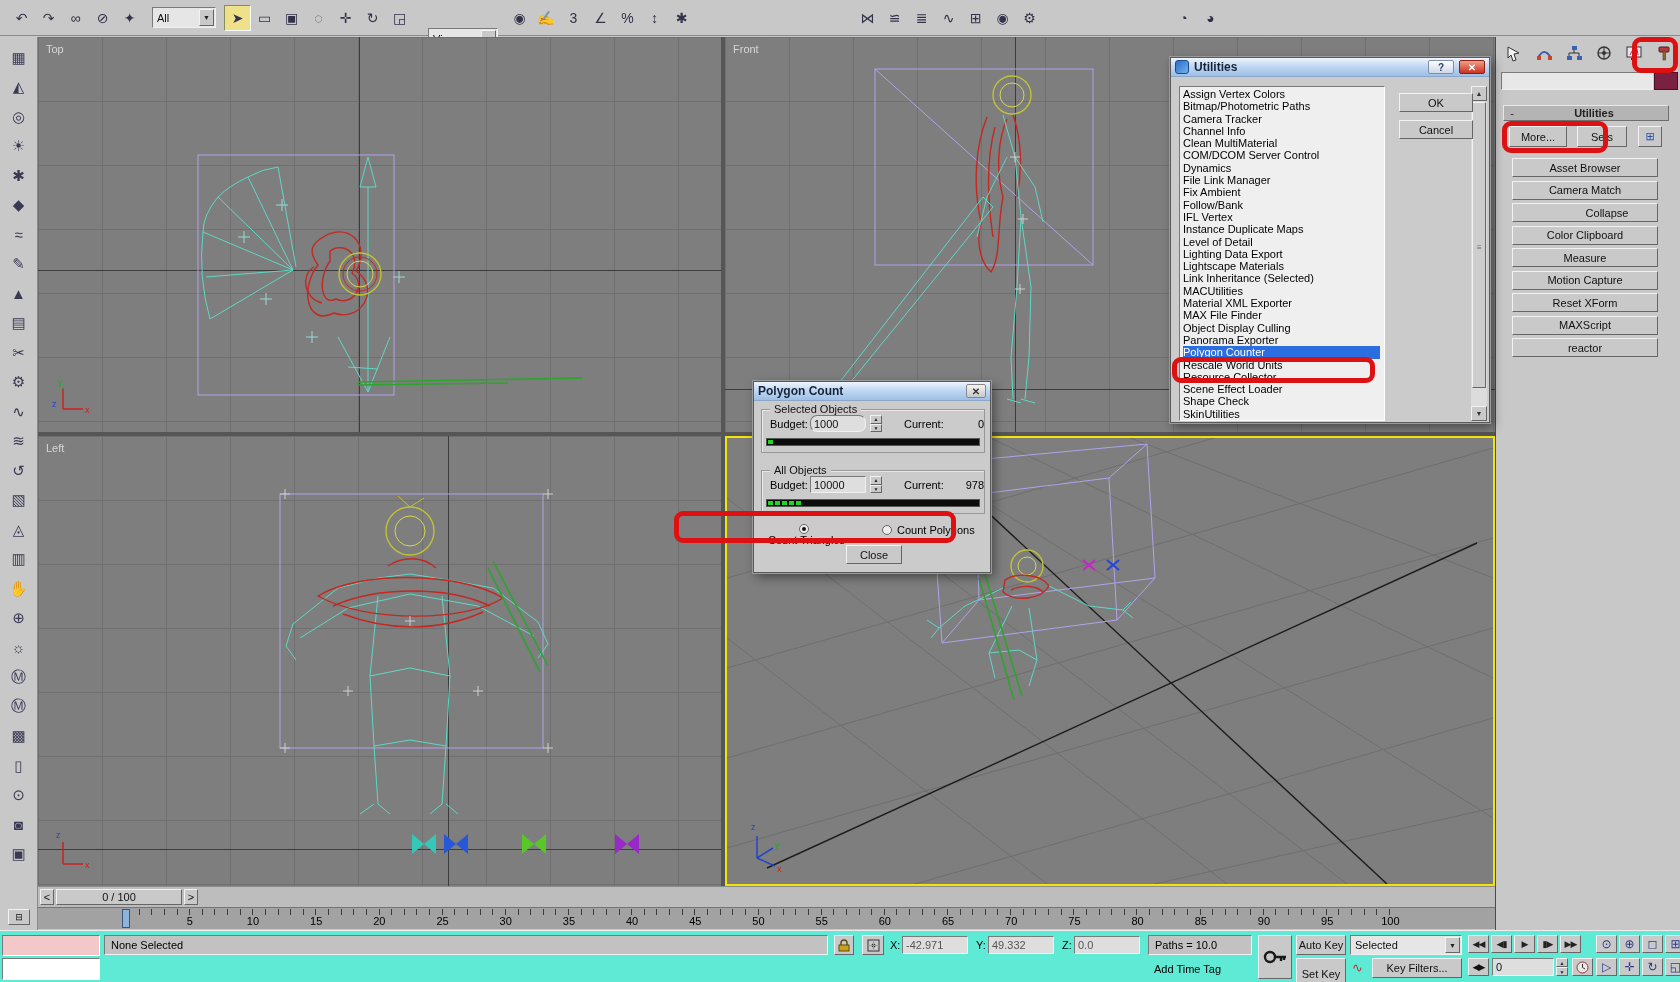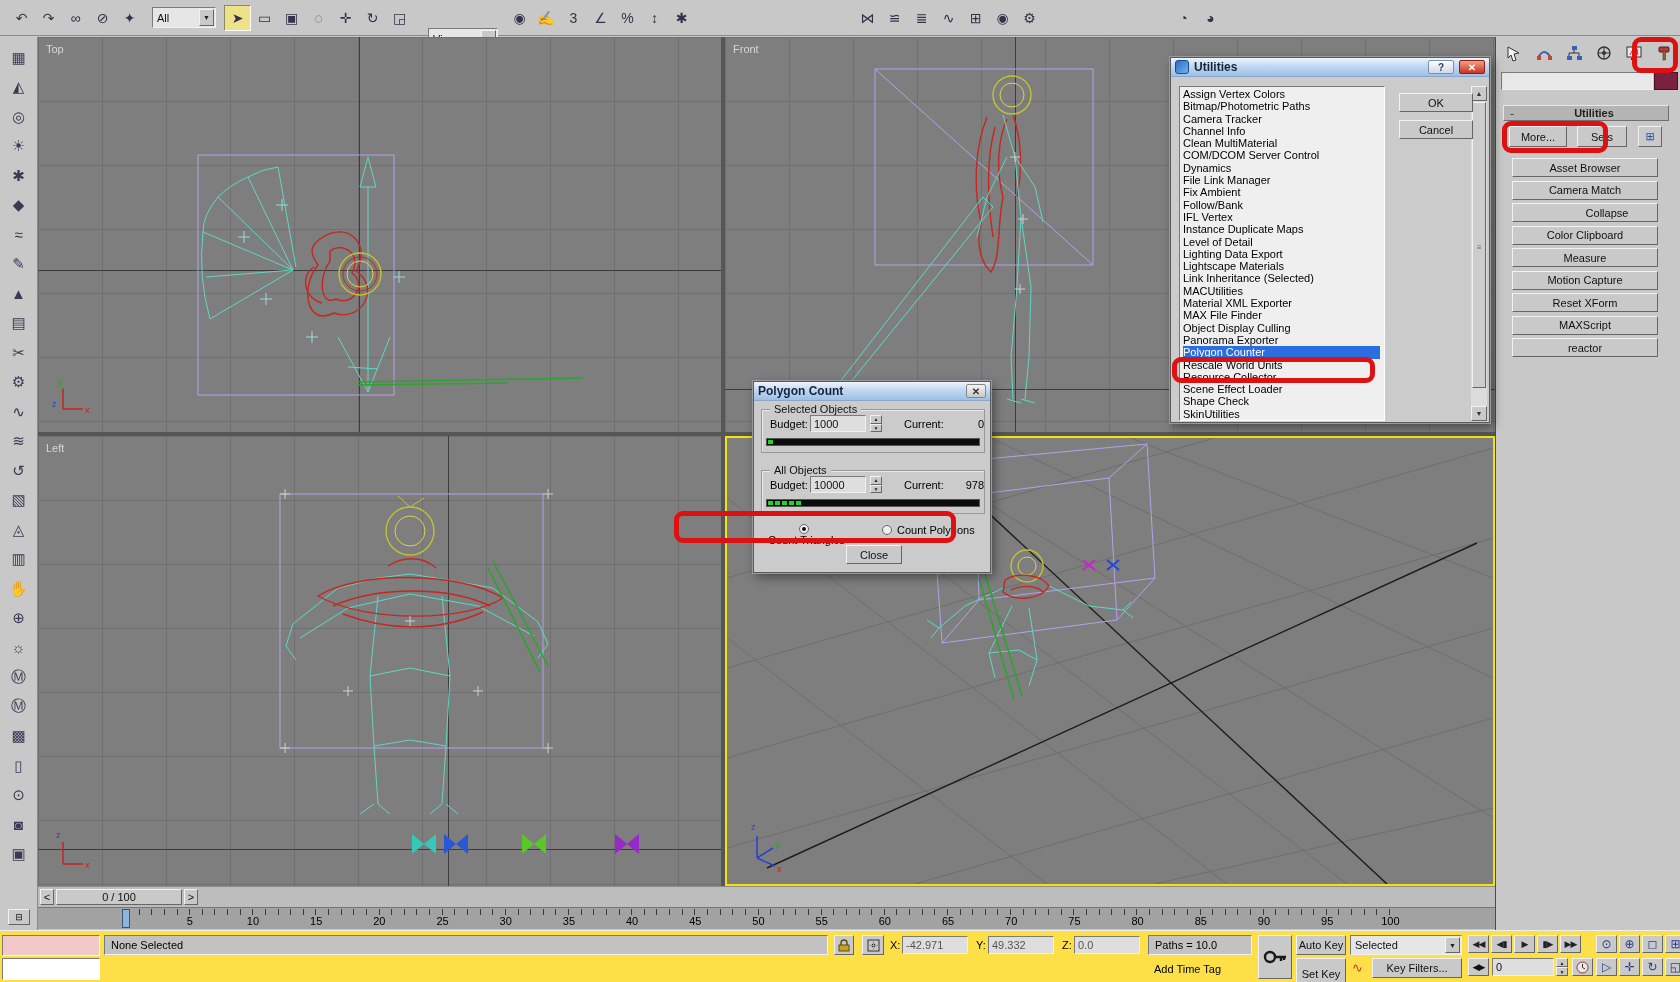--- a/index.html
+++ b/index.html
@@ -97,21 +97,21 @@
   #ruler { position:absolute; left:38px; top:907px; width:1457px; height:22px; background:#a2a2a2;
            border-top:1px solid #767676; }
   #ruler-ticks { position:absolute; left:88px; top:1px; width:1268px; height:6px;
            background:repeating-linear-gradient(to right,#3a3a3a 0 1px,transparent 1px 12.63px); }
   #ruler-nums { position:absolute; left:57px; top:7px; display:flex; }
   #ruler-nums span { width:63.2px; text-align:center; font-size:11px; color:#000; }
   #frame-indicator { position:absolute; left:84px; top:1px; width:8px; height:19px;
            background:#8fb4dc; border:1px solid #3a567c; }
 
   
-  #status-area { position:absolute; left:0; top:930px; width:1680px; height:52px; background:#fde047;
+  #status-area { position:absolute; left:0; top:930px; width:1680px; height:52px; background:#5eead4;
                  border-top:1px solid #eee; }
   .stat-text { color:#000; }
   .gray-val { color:#555; }
   .playback span { width:21px; height:18px; margin-right:2px; font-size:9px; letter-spacing:-1px; color:#222; }
   .navs span { width:21px; height:18px; margin-right:2px; font-size:12px; color:#283c8c; }
 </style>
 </head>
 <body>
 
 <div id="top-toolbar">
@@ -347,21 +347,21 @@
 <div class="win" style="left:722px; top:381px; width:238px; height:192px; z-index:20;margin-left:31px;">
   <div class="titlebar">
     <span class="t-text">Polygon Count</span>
     <span style="flex:1"></span>
     <span class="t-btn" style="width:20px; background:linear-gradient(180deg,#f4f4f4,#c8c8c8); color:#333; border-color:#888;">✕</span>
   </div>
   <div class="groupbox" style="left:7px; top:27px; width:224px; height:44px;">
     <span class="group-label">Selected Objects</span>
   </div>
   <span class="abs stat-text" style="left:16px; top:36px;">Budget:</span>
-  <div class="field abs" style="left:56px; top:33px; width:56px; height:17px;">
+  <div class="field abs" style="left:56px; top:33px; width:56px; height:17px;border-radius:7px;">
     <span>1000</span>
   </div>
   <div class="spinner abs" style="left:116px; top:33px; height:17px;">
     <span>▲</span>
       <span>▼</span>
   </div>
   <span class="abs stat-text" style="left:150px; top:36px;">Current:</span>
   <span class="abs stat-text" style="left:212px; top:36px; width:18px; text-align:right;">0</span>
   <div class="pbar" style="left:12px; top:56px; width:214px;">
       <i></i>

